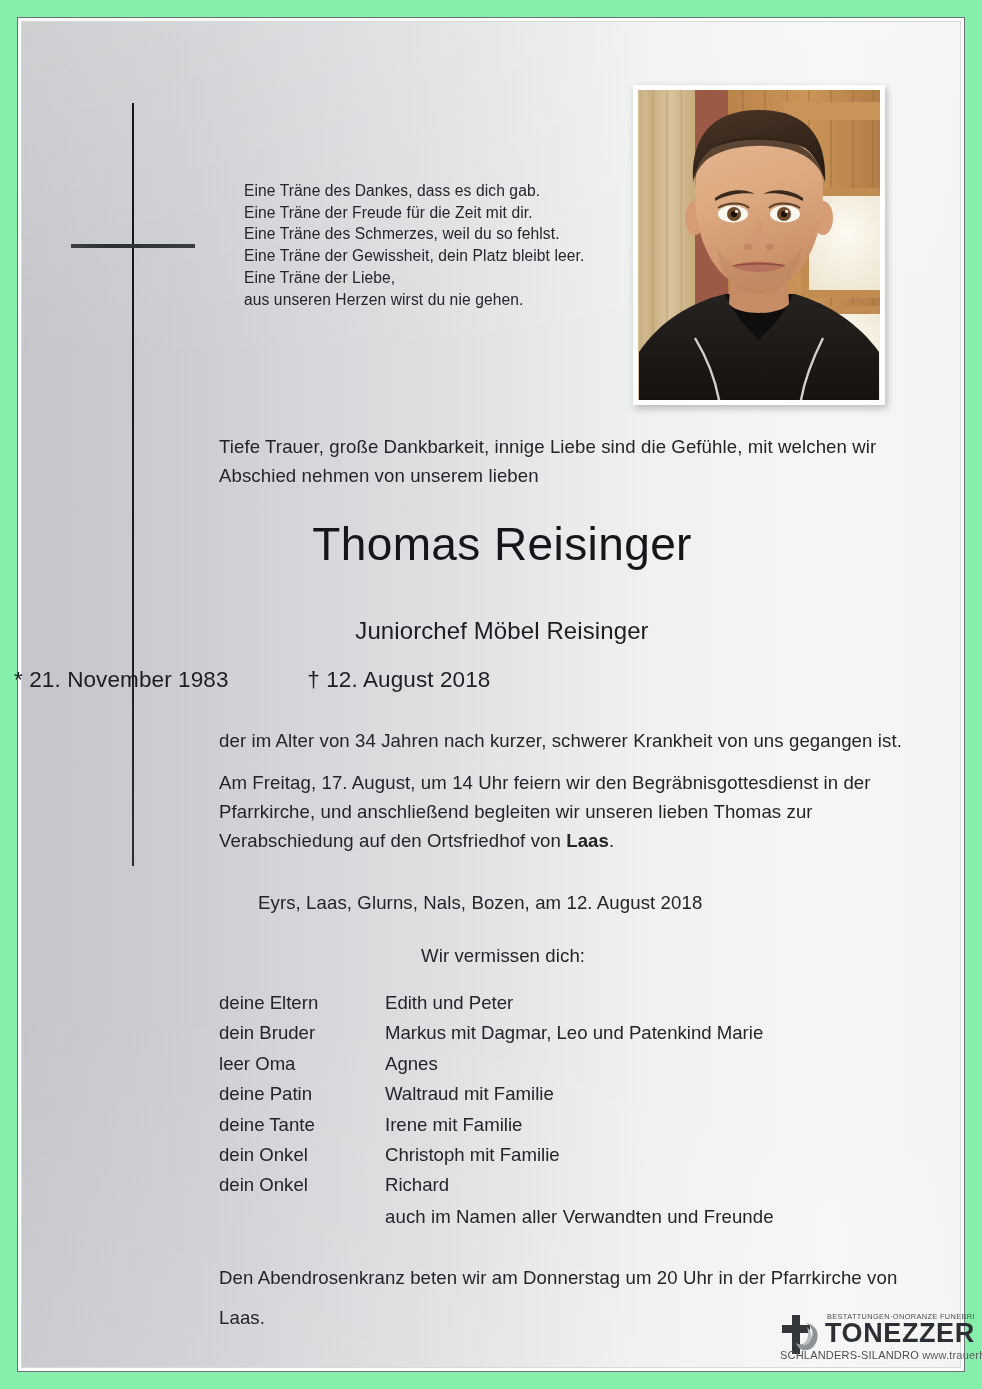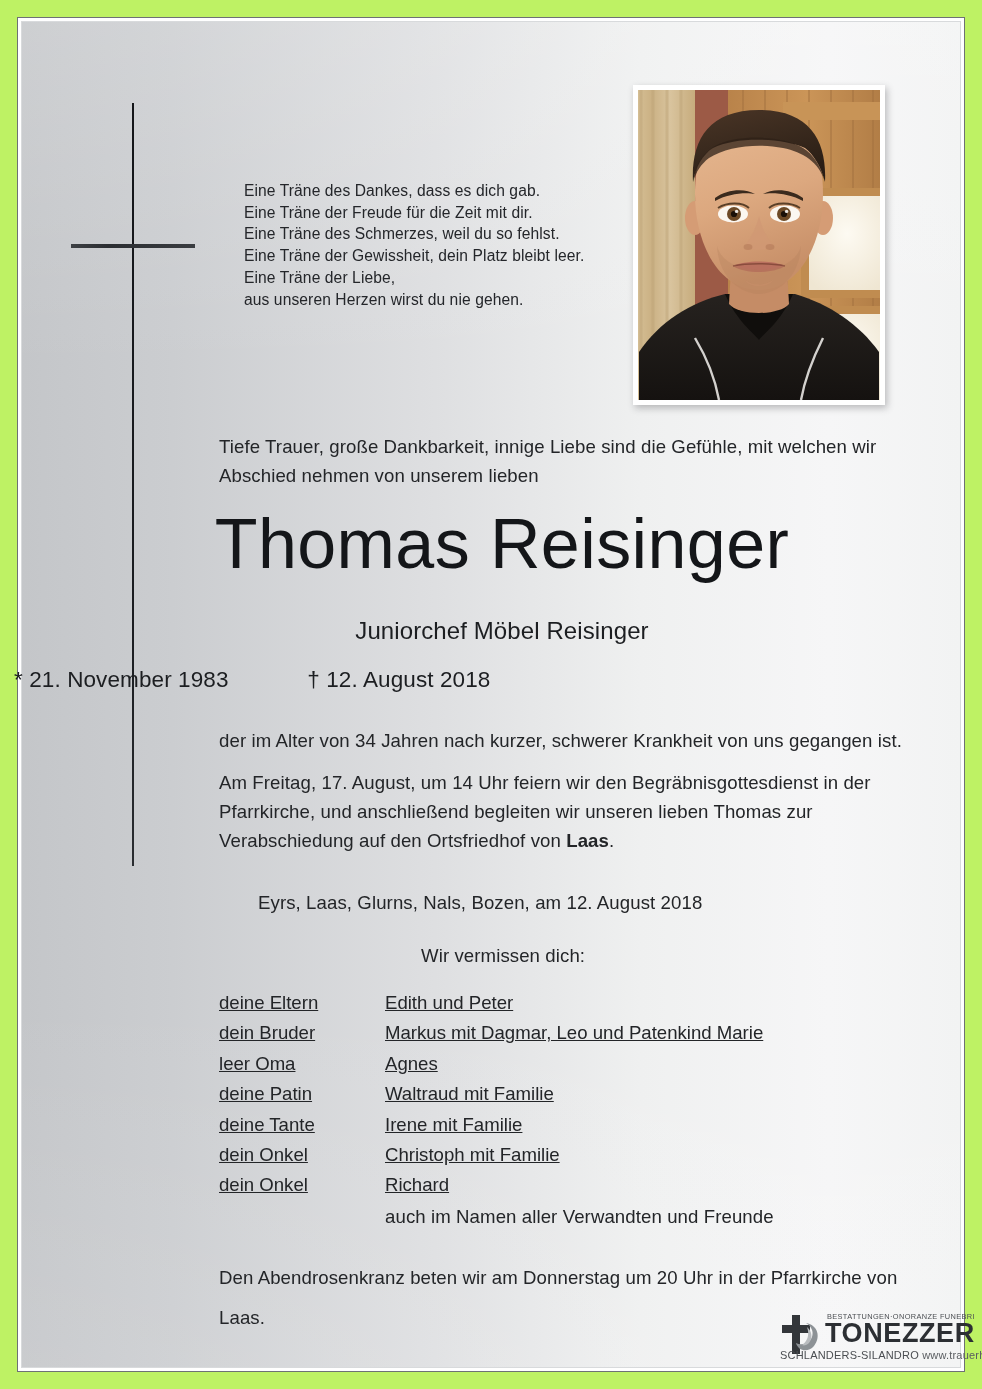--- a/index.html
+++ b/index.html
@@ -14,21 +14,21 @@
     overflow: hidden;
     font-family: "Liberation Sans", sans-serif;
     -webkit-font-smoothing: antialiased;
   }
 
   
   #memorial-card {
     position: relative;
     width: 982px;
     height: 1389px;
-    background: #bef264;
+    background: #86efac;
     box-sizing: border-box;
   }
 
   
   #card-frame {
     position: absolute;
     left: 17px;
     top: 17px;
     width: 948px;
     height: 1355px;
@@ -119,21 +119,21 @@
     font-size: 18.6px;
     line-height: 29px;
     color: #232528;
   }
 
   #deceased-name {
     left: 0;
     top: 508px;
     width: 982px;
     text-align: center;
-    font-size: 70px;
+    font-size: 46px;
     line-height: 72px;
     font-weight: 300;
     letter-spacing: 0.4px;
     color: #141619;
     padding-left: 22px;
     box-sizing: border-box;
   }
 
   #deceased-role {
     left: 0;
@@ -206,21 +206,20 @@
     border-collapse: collapse;
     font-size: 18.6px;
     color: #232528;
   }
   #mourners-table td {
     padding: 0;
     height: 30.4px;
     vertical-align: top;
     line-height: 30.4px;
     white-space: nowrap;
-    text-decoration: underline;
   }
   #mourners-table td.relation { width: 166px; }
 
   #mourners-footnote {
     left: 385px;
     top: 1202px;
     font-size: 18.6px;
     line-height: 29px;
     color: #232528;
   }

